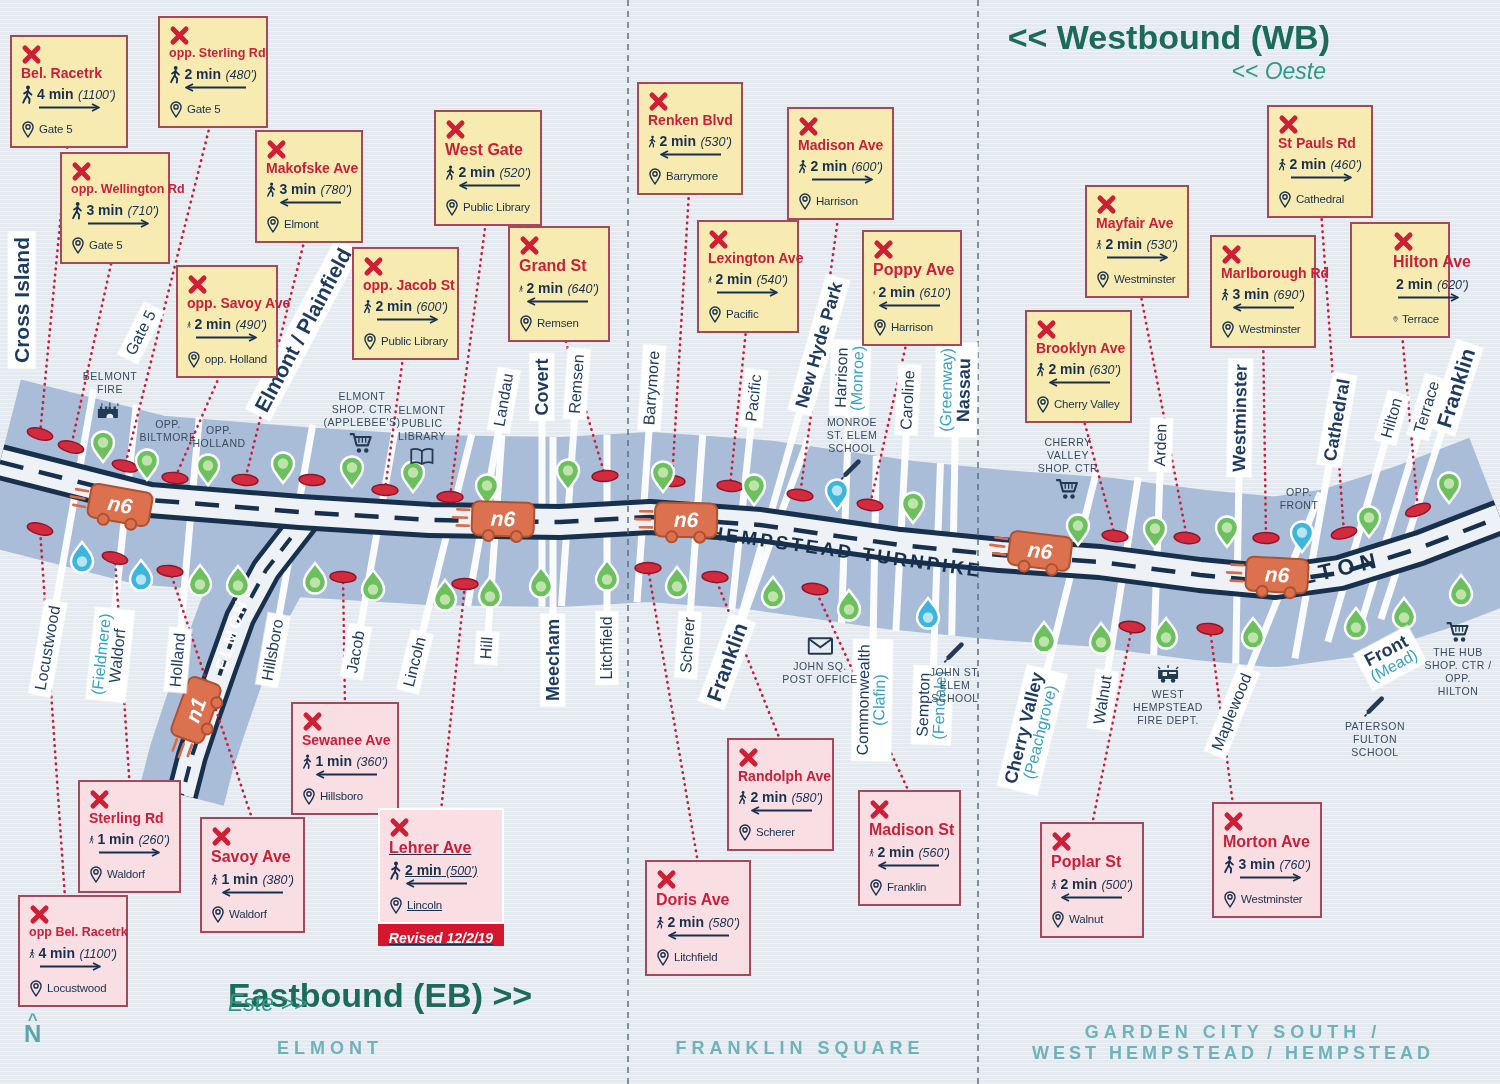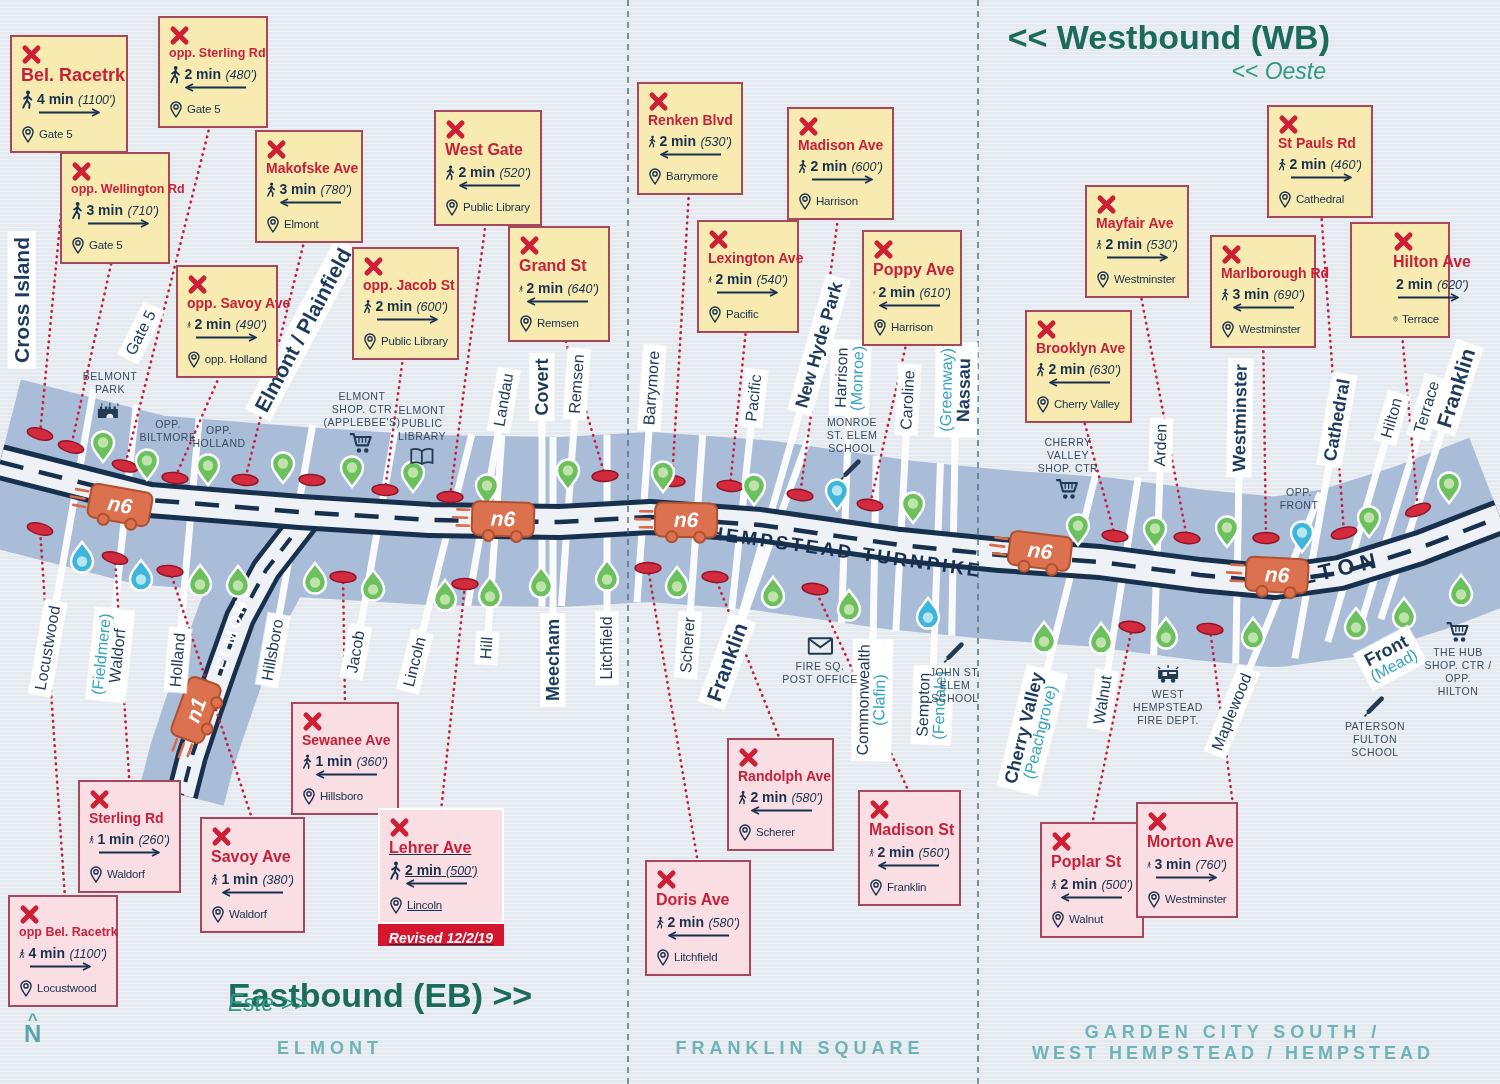--- a/index.html
+++ b/index.html
@@ -492,21 +492,21 @@
       </div>
       <div class="street" style="left: 1390px; top: 658px; transform: translate(-50%, -50%) rotate(-28deg);">
         <span class="b ">Front</span>
         <span class="teal">(Mead)</span>
       </div>
     </div>
   <div id="landmarks">
       <div class="landmark" style="left: 110px; top: 370px; transform: translateX(-50%);">
         <div>
           <div>BELMONT</div>
-          <div>PARK</div>
+          <div>FIRE</div>
         </div>
         <svg width="26" height="24" class="lmicon">
           <use href="#ic-park"></use>
         </svg>
       </div>
       <div class="landmark" style="left: 168px; top: 418px; transform: translateX(-50%);">
         <div>
           <div>OPP.</div>
           <div>BILTMORE</div>
         </div>
@@ -545,21 +545,21 @@
         </div>
         <svg width="26" height="24" class="lmicon">
           <use href="#ic-pencil"></use>
         </svg>
       </div>
       <div class="landmark" style="left: 820px; top: 632px; transform: translateX(-50%);">
         <svg width="26" height="24" class="lmicon">
           <use href="#ic-mail"></use>
         </svg>
         <div>
-          <div>FIRE SQ.</div>
+          <div>JOHN SQ.</div>
           <div>POST OFFICE</div>
         </div>
       </div>
       <div class="landmark" style="left: 955px; top: 638px; transform: translateX(-50%);">
         <svg width="26" height="24" class="lmicon">
           <use href="#ic-pencil"></use>
         </svg>
         <div>
           <div>JOHN ST.</div>
           <div>ELEM</div>
@@ -615,21 +615,21 @@
       </div>
     </div>
   <div id="stops">
       <div class="stop wb" style="left: 10px; top: 35px; width: 118px; min-height: 97px;">
         <svg class="xmark" width="21" height="21" viewBox="0 0 21 21">
           <g stroke="#cf1f35" stroke-width="5" stroke-linecap="round">
             <path d="M4 4 L17 17"></path>
             <path d="M17 4 L4 17"></path>
           </g>
         </svg>
-        <div class="sname" style="font-size:18px">Bel. Racetrk</div>
+        <div class="sname" style="font-size:14px">Bel. Racetrk</div>
         <div class="walkrow">
           <svg width="13" height="19" viewBox="0 0 13 19">
             <g stroke="#17304d" stroke-width="1.9" stroke-linecap="round" fill="none">
               <circle cx="7" cy="2.6" r="2" fill="#17304d" stroke="none"></circle>
               <path d="M7 5 L6 10.5"></path>
               <path d="M6.8 6.2 L10.4 9.6"></path>
               <path d="M6.8 6.2 L3.2 8.4"></path>
               <path d="M6 10.5 L8.6 14 L8.2 18"></path>
               <path d="M6 10.5 L3.6 14.5 L2.2 17.6"></path>
             </g>
@@ -1311,21 +1311,21 @@
         <div class="locrow">
           <svg width="14" height="18" viewBox="0 0 16 20">
             <g stroke="#17304d" stroke-width="1.6" fill="none">
               <path d="M8 19 C4.8 14.5 2.2 11.3 2.2 7.8 A5.8 5.8 0 1 1 13.8 7.8 C13.8 11.3 11.2 14.5 8 19 Z"></path>
               <circle cx="8" cy="7.6" r="2.4"></circle>
             </g>
           </svg>
           <span>Waldorf</span>
         </div>
       </div>
-      <div class="stop eb" style="left: 8px; top: 895px; width: 110px; min-height: 96px;">
+      <div class="stop eb" style="left: 18px; top: 895px; width: 110px; min-height: 96px;">
         <svg class="xmark" width="21" height="21" viewBox="0 0 21 21">
           <g stroke="#cf1f35" stroke-width="5" stroke-linecap="round">
             <path d="M4 4 L17 17"></path>
             <path d="M17 4 L4 17"></path>
           </g>
         </svg>
         <div class="sname" style="font-size:12.5px">opp Bel. Racetrk</div>
         <div class="walkrow">
           <svg width="13" height="19" viewBox="0 0 13 19">
             <g stroke="#17304d" stroke-width="1.9" stroke-linecap="round" fill="none">
@@ -1573,21 +1573,21 @@
         <div class="locrow">
           <svg width="14" height="18" viewBox="0 0 16 20">
             <g stroke="#17304d" stroke-width="1.6" fill="none">
               <path d="M8 19 C4.8 14.5 2.2 11.3 2.2 7.8 A5.8 5.8 0 1 1 13.8 7.8 C13.8 11.3 11.2 14.5 8 19 Z"></path>
               <circle cx="8" cy="7.6" r="2.4"></circle>
             </g>
           </svg>
           <span>Walnut</span>
         </div>
       </div>
-      <div class="stop eb" style="left: 1136px; top: 802px; width: 102px; min-height: 95px;">
+      <div class="stop eb" style="left: 1212px; top: 802px; width: 110px; min-height: 95px;">
         <svg class="xmark" width="21" height="21" viewBox="0 0 21 21">
           <g stroke="#cf1f35" stroke-width="5" stroke-linecap="round">
             <path d="M4 4 L17 17"></path>
             <path d="M17 4 L4 17"></path>
           </g>
         </svg>
         <div class="sname" style="font-size:16px">Morton Ave</div>
         <div class="walkrow">
           <svg width="13" height="19" viewBox="0 0 13 19">
             <g stroke="#17304d" stroke-width="1.9" stroke-linecap="round" fill="none">

